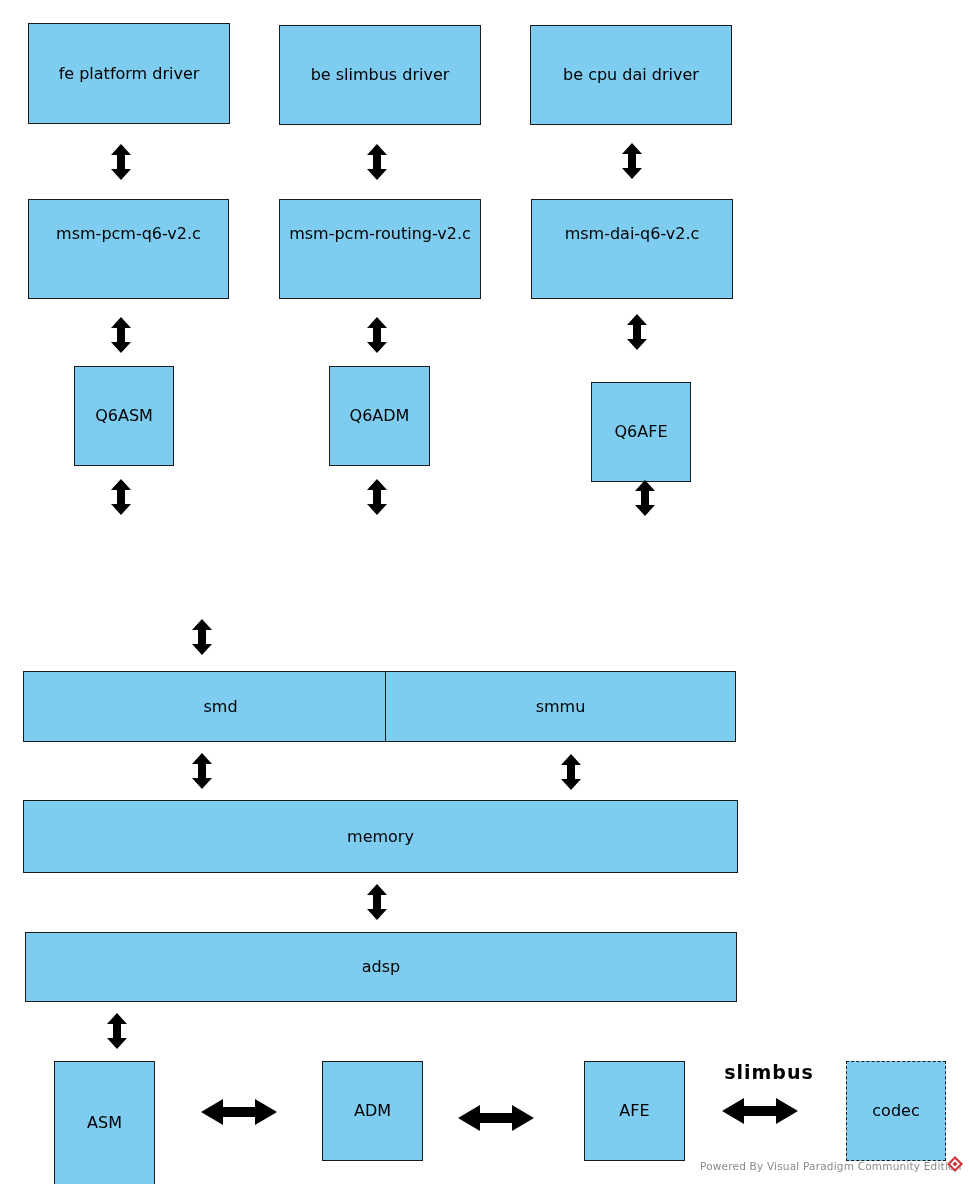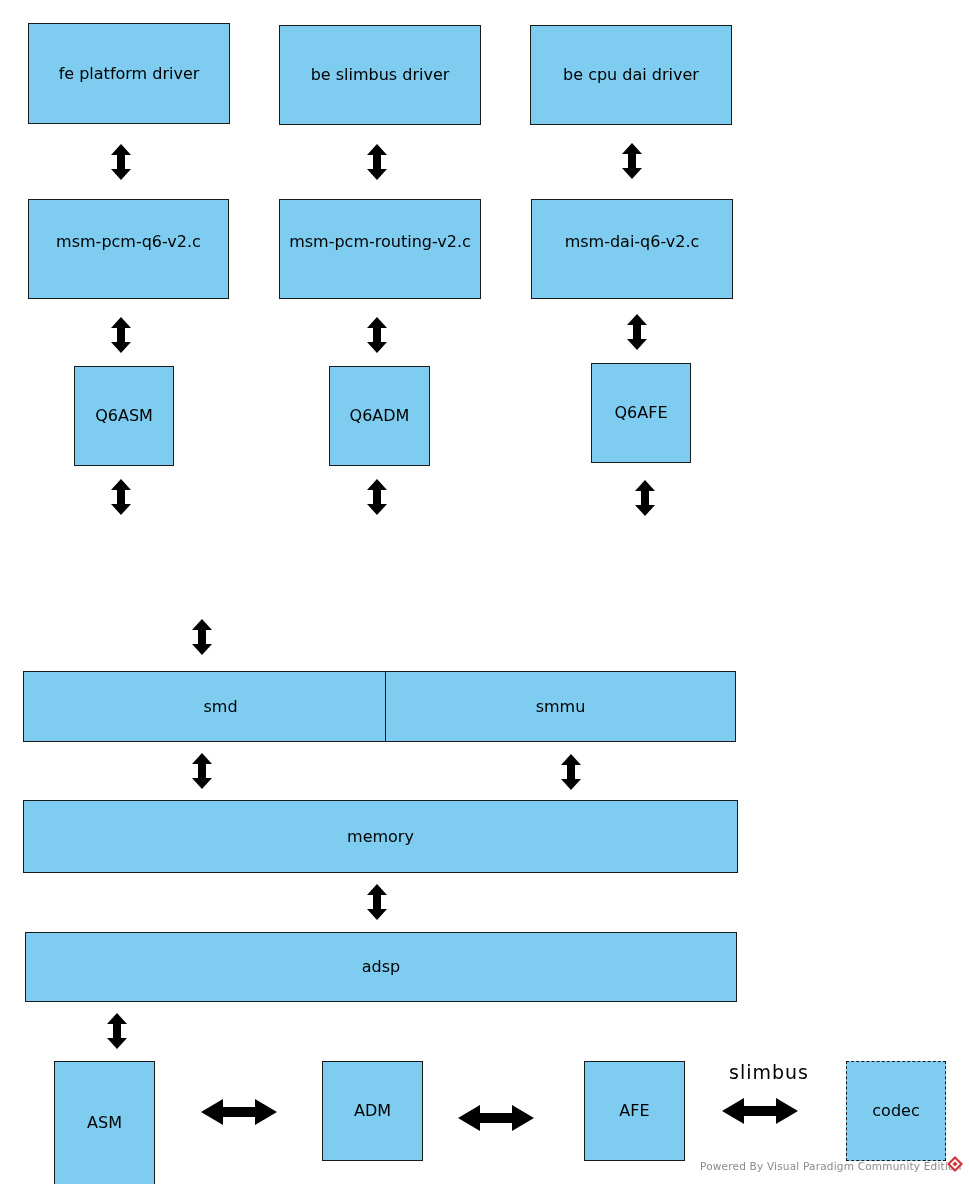--- a/index.html
+++ b/index.html
@@ -23,39 +23,40 @@
     display: flex;
     align-items: center;
     justify-content: center;
     font-size: 16px;
     color: #000000;
     text-align: center;
     line-height: 1.2;
   }
   .node.label-top {
     align-items: flex-start;
-    padding-top: 32px;
+    padding-top: 24px;
   }
   .node.label-high {
   }
   .node.dashed {
     border: 1px dashed #1a1a1a;
   }
   .arrow {
     position: absolute;
   }
   .bus-label {
     position: absolute;
     left: 714px;
     top: 1061px;
     width: 110px;
     text-align: center;
     font-size: 19px;
     letter-spacing: 1px;
     color: #000000;
+    font-weight: bold;
   }
   .footer {
     position: absolute;
     left: 700px;
     top: 1160px;
     width: 246px;
     font-size: 10.5px;
     letter-spacing: 0.2px;
     color: #8a8a8a;
     white-space: nowrap;
@@ -83,21 +84,21 @@
   <div class="node label-high" style="left:28px; top:23px; width:202px; height:101px">fe platform driver</div>
   <div class="node" style="left:279px; top:25px; width:202px; height:100px">be slimbus driver</div>
   <div class="node label-high" style="left:530px; top:25px; width:202px; height:100px">be cpu dai driver</div>
 
   <div class="node label-top" style="left:28px; top:199px; width:201px; height:100px">msm-pcm-q6-v2.c</div>
   <div class="node label-top" style="left:279px; top:199px; width:202px; height:100px">msm-pcm-routing-v2.c</div>
   <div class="node label-top" style="left:531px; top:199px; width:202px; height:100px">msm-dai-q6-v2.c</div>
 
   <div class="node" style="left:74px; top:366px; width:100px; height:100px">Q6ASM</div>
   <div class="node" style="left:329px; top:366px; width:101px; height:100px">Q6ADM</div>
-  <div class="node" style="left:591px; top:363px; width:100px; height:100px">Q6AFE</div>
+  <div class="node" style="left:591px; top:382px; width:100px; height:100px">Q6AFE</div>
 
   <div class="node" style="left:23px; top:671px; width:395px; height:71px">smd</div>
   <div class="node" style="left:385px; top:671px; width:351px; height:71px">smmu</div>
   <div class="node" style="left:23px; top:800px; width:715px; height:73px">memory</div>
   <div class="node" style="left:25px; top:932px; width:712px; height:70px">adsp</div>
 
   <div class="node" style="left:54px; top:1061px; width:101px; height:124px">ASM</div>
   <div class="node" style="left:322px; top:1061px; width:101px; height:100px">ADM</div>
   <div class="node" style="left:584px; top:1061px; width:101px; height:100px">AFE</div>
   <div class="node dashed" style="left:846px; top:1061px; width:100px; height:100px">codec</div>

